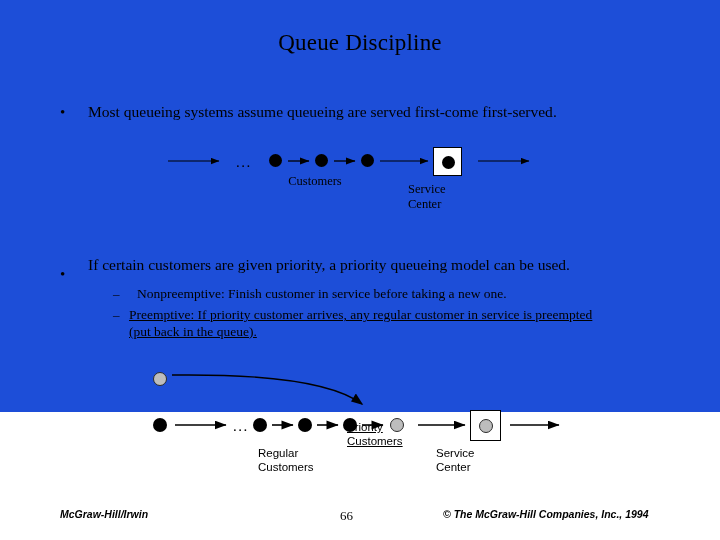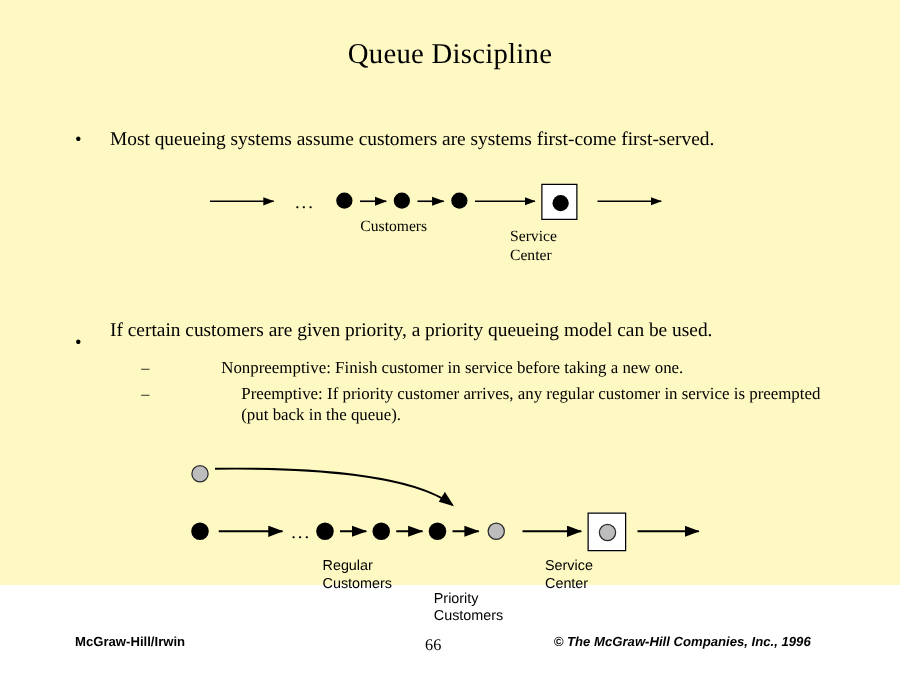--- a/index.html
+++ b/index.html
@@ -12,22 +12,22 @@
     height: 540px;
     position: relative;
     overflow: hidden;
     font-family: "Liberation Serif", serif;
     color: #000000;
   }
   #slide {
     position: absolute;
     left: 0; top: 0;
     width: 720px;
-    height: 468px;
-    background: #fef9c3;
+    height: 412px;
+    background: #1d4ed8;
   }
   .title {
     position: absolute;
     left: 0;
     top: 30px;
     width: 720px;
     text-align: center;
     font-family: "Liberation Serif", serif;
     font-size: 23px;
     letter-spacing: 0.2px;
@@ -54,21 +54,20 @@
     font-family: "Liberation Serif", serif;
     font-size: 13px;
     color: #000;
   }
   .sub-text {
     position: absolute;
     font-family: "Liberation Serif", serif;
     font-size: 13.5px;
     line-height: 17px;
     color: #000;
-    margin-left: 40px;
   }
   
   .diagram {
     position: absolute;
   }
   .dot {
     position: absolute;
     border-radius: 50%;
     background: #000;
   }
@@ -116,20 +115,21 @@
     left: 0;
     top: 0;
     overflow: visible;
   }
   
   .footer-left {
     position: absolute;
     left: 60px;
     top: 508px;
     font-family: "Liberation Sans", sans-serif;
+    font-style: italic;
     font-size: 10.5px;
     font-weight: bold;
     color: #000;
   }
   .footer-center {
     position: absolute;
     left: 340px;
     top: 508px;
     width: 50px;
     text-align: left;
@@ -149,21 +149,21 @@
   }
 </style>
 </head>
 <body>
 
 <div id="slide">
 
   <div class="title">Queue Discipline</div>
 
   <div class="bullet-mark" style="left:60px; top:105px;">•</div>
-  <div class="bullet-text" style="left:88px; top:103px;"><span>Most queueing systems assume customers are systems </span><b>first-come first-served</b><span>.</span></div>
+  <div class="bullet-text" style="left:88px; top:103px;"><span>Most queueing systems assume queueing are served </span><b>first-come first-served</b><span>.</span></div>
 
   <div class="diagram">
     <svg class="arrows" width="720" height="540">
       <defs>
         <marker id="ah1" markerWidth="9" markerHeight="9" refX="7.6" refY="3" orient="auto" markerUnits="strokeWidth">
           <path d="M0,0 L8,3 L0,6 z" fill="#000"></path>
         </marker>
         <marker id="ah1s" markerWidth="9" markerHeight="9" refX="7.2" refY="3" orient="auto" markerUnits="strokeWidth">
           <path d="M0,0.2 L7.6,3 L0,5.8 z" fill="#000"></path>
         </marker>
@@ -194,21 +194,21 @@
 Center</div>
   </div>
 
   <div class="bullet-mark" style="left:60px; top:267px;">•</div>
   <div class="bullet-text" style="left:88px; top:256px;"><span>If certain customers are given priority, a </span><b>priority queueing model</b><span> can be used.</span></div>
 
   <div class="sub-mark" style="left:113px; top:286px;">–</div>
   <div class="sub-text" style="left:137px; top:285px; width:480px;">Nonpreemptive: Finish customer in service before taking a new one.</div>
 
   <div class="sub-mark" style="left:113px; top:307px;">–</div>
-  <div class="sub-text" style="left:153px; top:306px; width:472px;">Preemptive: If priority customer arrives, any regular customer in service is preempted (put back in the queue).</div>
+  <div class="sub-text" style="left:129px; top:306px; width:472px;text-decoration:underline;">Preemptive: If priority customer arrives, any regular customer in service is preempted (put back in the queue).</div>
 
   <div class="diagram">
     <svg class="arrows" width="720" height="540">
       <defs>
         <marker id="ah2" markerWidth="9" markerHeight="9" refX="7.6" refY="3" orient="auto" markerUnits="strokeWidth">
           <path d="M0,0 L8,3 L0,6 z" fill="#000"></path>
         </marker>
         <marker id="ah2s" markerWidth="9" markerHeight="9" refX="7.2" refY="3" orient="auto" markerUnits="strokeWidth">
           <path d="M0,0.2 L7.6,3 L0,5.8 z" fill="#000"></path>
         </marker>
@@ -239,23 +239,23 @@
     <div class="dot" style="left:343px; top:418px; width:14px; height:14px;"></div>
 
     <div class="dot-gray" style="left:390px; top:418px; width:14px; height:14px;"></div>
 
     <div class="box" style="left:470px; top:410px; width:31px; height:31px;">
       <div class="dot-gray" style="left:8px; top:8px; width:14px; height:14px;"></div>
     </div>
 
     <div class="cap-sans" style="left:258px; top:446px; width:100px;">Regular
 Customers</div>
-    <div class="cap-sans" style="left:347px; top:472px; width:100px;">Priority
+    <div class="cap-sans" style="left:347px; top:420px; width:100px;text-decoration:underline;">Priority
 Customers</div>
     <div class="cap-sans" style="left:436px; top:446px; width:100px;">Service
 Center</div>
   </div>
 
   <div class="footer-left">McGraw-Hill/Irwin</div>
   <div class="footer-center">66</div>
-  <div class="footer-right">© The McGraw-Hill Companies, Inc., 1996</div>
+  <div class="footer-right">© The McGraw-Hill Companies, Inc., 1994</div>
 
 </div>
 
 </body></html>

